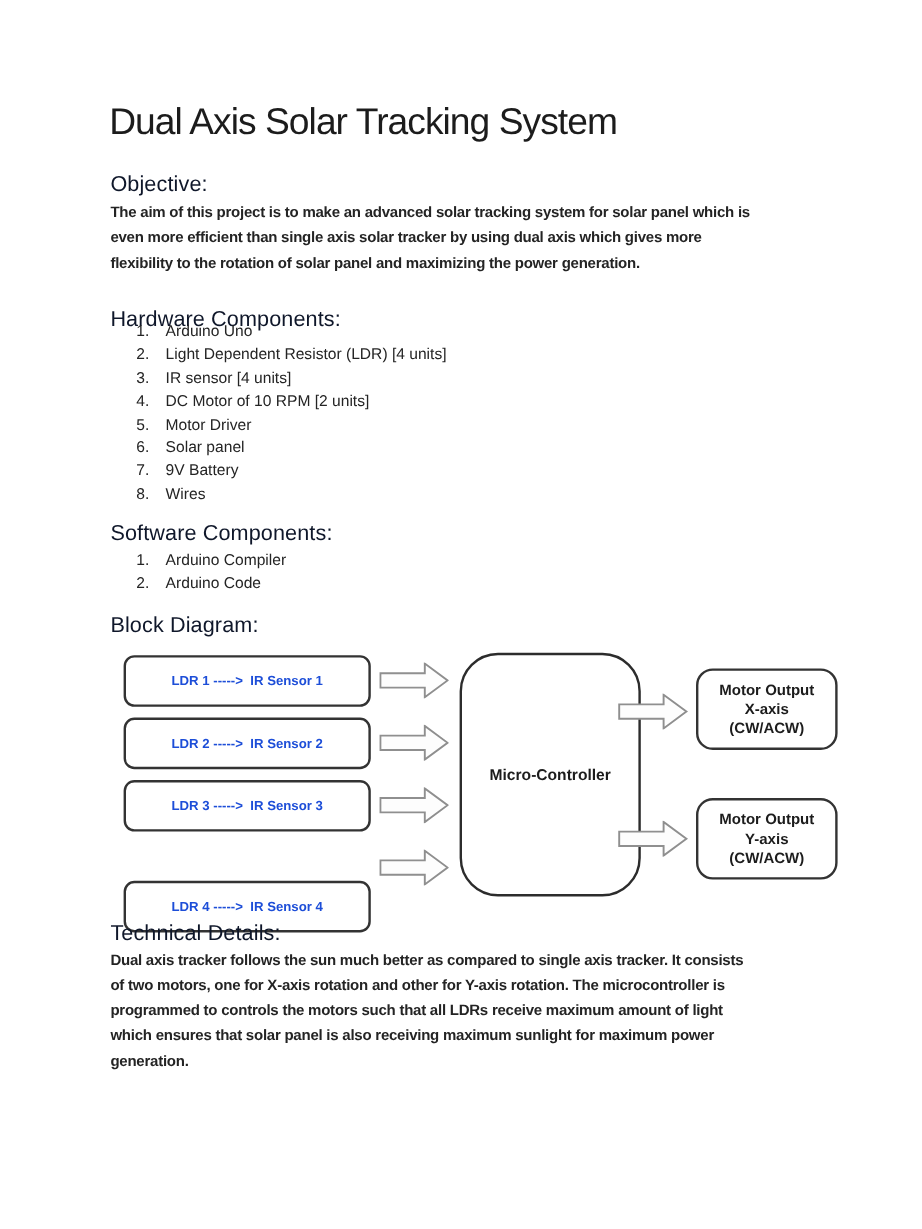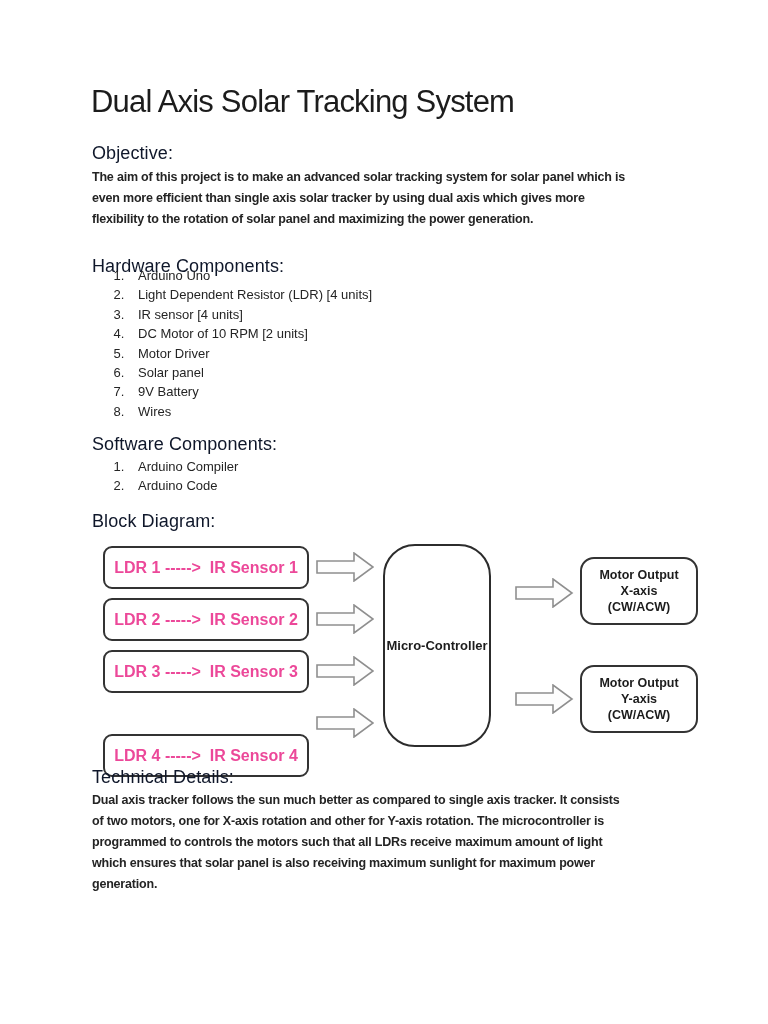--- a/index.html
+++ b/index.html
@@ -70,34 +70,34 @@
     left: 103px;
     width: 206px;
     height: 43px;
     box-sizing: border-box;
     border: 2px solid #333333;
     border-radius: 9px;
     background: #ffffff;
     display: flex;
     align-items: center;
     justify-content: center;
-    font-size: 16px;
+    font-size: 11px;
     font-weight: 600;
-    color: #ec4899;
+    color: #1d4ed8;
     white-space: pre;
   }
   .ldr-1 { top: 546px; }
   .ldr-2 { top: 598px; }
   .ldr-3 { top: 650px; }
   .ldr-4 { top: 702px; margin-top: 32px; }
   .mc-box {
     position: absolute;
     left: 383px;
     top: 544px;
-    width: 108px;
+    width: 151px;
     height: 203px;
     box-sizing: border-box;
     border: 2px solid #2c2c2c;
     border-radius: 32px;
     background: #ffffff;
     display: flex;
     align-items: center;
     justify-content: center;
     font-size: 13px;
     font-weight: 600;

